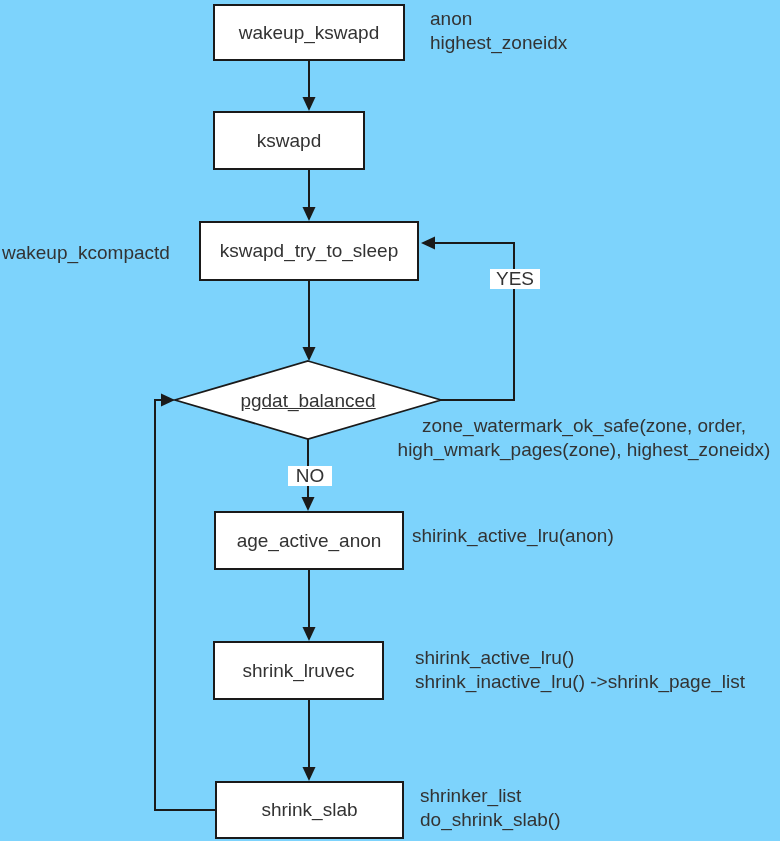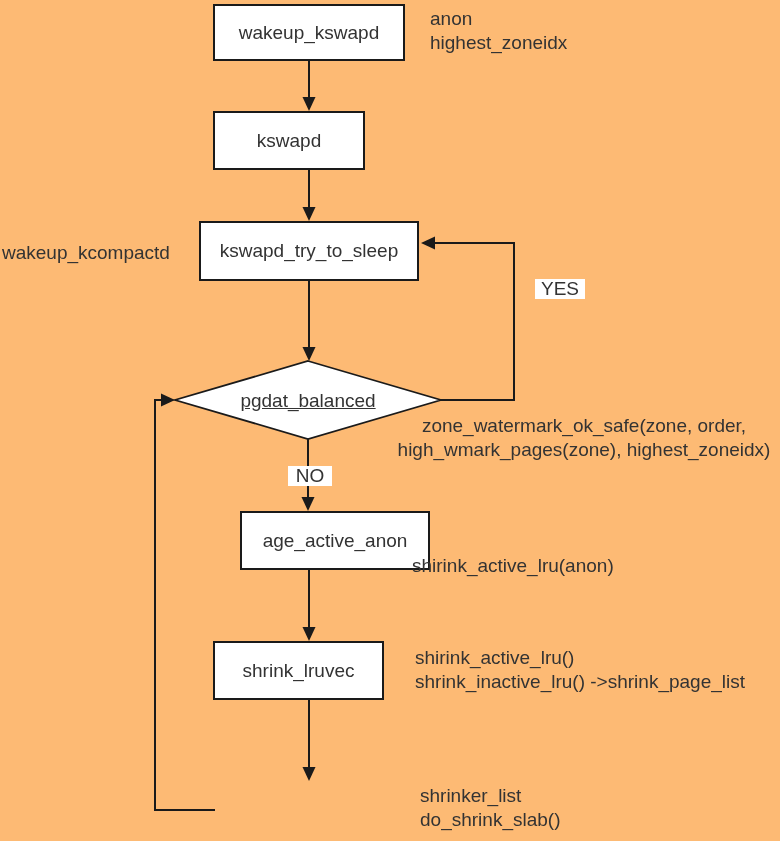--- a/index.html
+++ b/index.html
@@ -1,17 +1,17 @@
 <!DOCTYPE html>
 <html><head>
 <meta charset="utf-8">
 <style>
   html,body { margin:0; padding:0; background:#ffffff; }
   #canvas {
-    position:relative; width:780px; height:841px; background:#fdba74;
+    position:relative; width:780px; height:841px; background:#7dd3fc;
     font-family:"Liberation Sans", sans-serif; overflow:hidden;
   }
   #wires { position:absolute; left:0; top:0; z-index:1; }
   .node {
     position:absolute; z-index:2; box-sizing:border-box;
     border:2px solid #1a1a1a; background:#ffffff;
     display:flex; align-items:center; justify-content:center;
     font-size:19px; color:#333333; white-space:nowrap;
   }
   .ann {
@@ -63,38 +63,39 @@
   </svg>
 
   <div class="node" style="left:213px; top:4px; width:192px; height:57px;">wakeup_kswapd</div>
 
   <div class="node" style="left:213px; top:111px; width:152px; height:59px;">kswapd</div>
 
   <div class="node" style="left:199px; top:221px; width:220px; height:60px;">kswapd_try_to_sleep</div>
 
   <div class="diamond-label" style="left:175px; top:390px; width:266px;">pgdat_balanced</div>
 
-  <div class="node" style="left:214px; top:511px; width:190px; height:59px;margin-left:26px;">age_active_anon</div>
+  <div class="node" style="left:214px; top:511px; width:190px; height:59px;">age_active_anon</div>
 
   <div class="node" style="left:213px; top:641px; width:171px; height:59px;">shrink_lruvec</div>
 
+  <div class="node" style="left:215px; top:781px; width:189px; height:58px;">shrink_slab</div>
 
-  <div class="edge-label" style="left:490px; top:279px; width:50px;margin-left:45px;">YES</div>
+  <div class="edge-label" style="left:490px; top:269px; width:50px;">YES</div>
 
   <div class="edge-label" style="left:288px; top:466px; width:44px;">NO</div>
 
   <div class="ann" style="left:430px; top:7px;">anon
 highest_zoneidx</div>
 
   <div class="ann" style="left:2px; top:241px;">wakeup_kcompactd</div>
 
   <div class="ann center-ann" style="left:385px; top:414px; width:398px;">zone_watermark_ok_safe(zone, order,
 high_wmark_pages(zone), highest_zoneidx)</div>
 
-  <div class="ann" style="left:412px; top:554px;">shirink_active_lru(anon)</div>
+  <div class="ann" style="left:412px; top:524px;">shirink_active_lru(anon)</div>
 
   <div class="ann" style="left:415px; top:646px;">shirink_active_lru()
 shrink_inactive_lru() -&gt;shrink_page_list</div>
 
   <div class="ann" style="left:420px; top:784px;">shrinker_list
 do_shrink_slab()</div>
 
 </div>
 
 </body></html>

